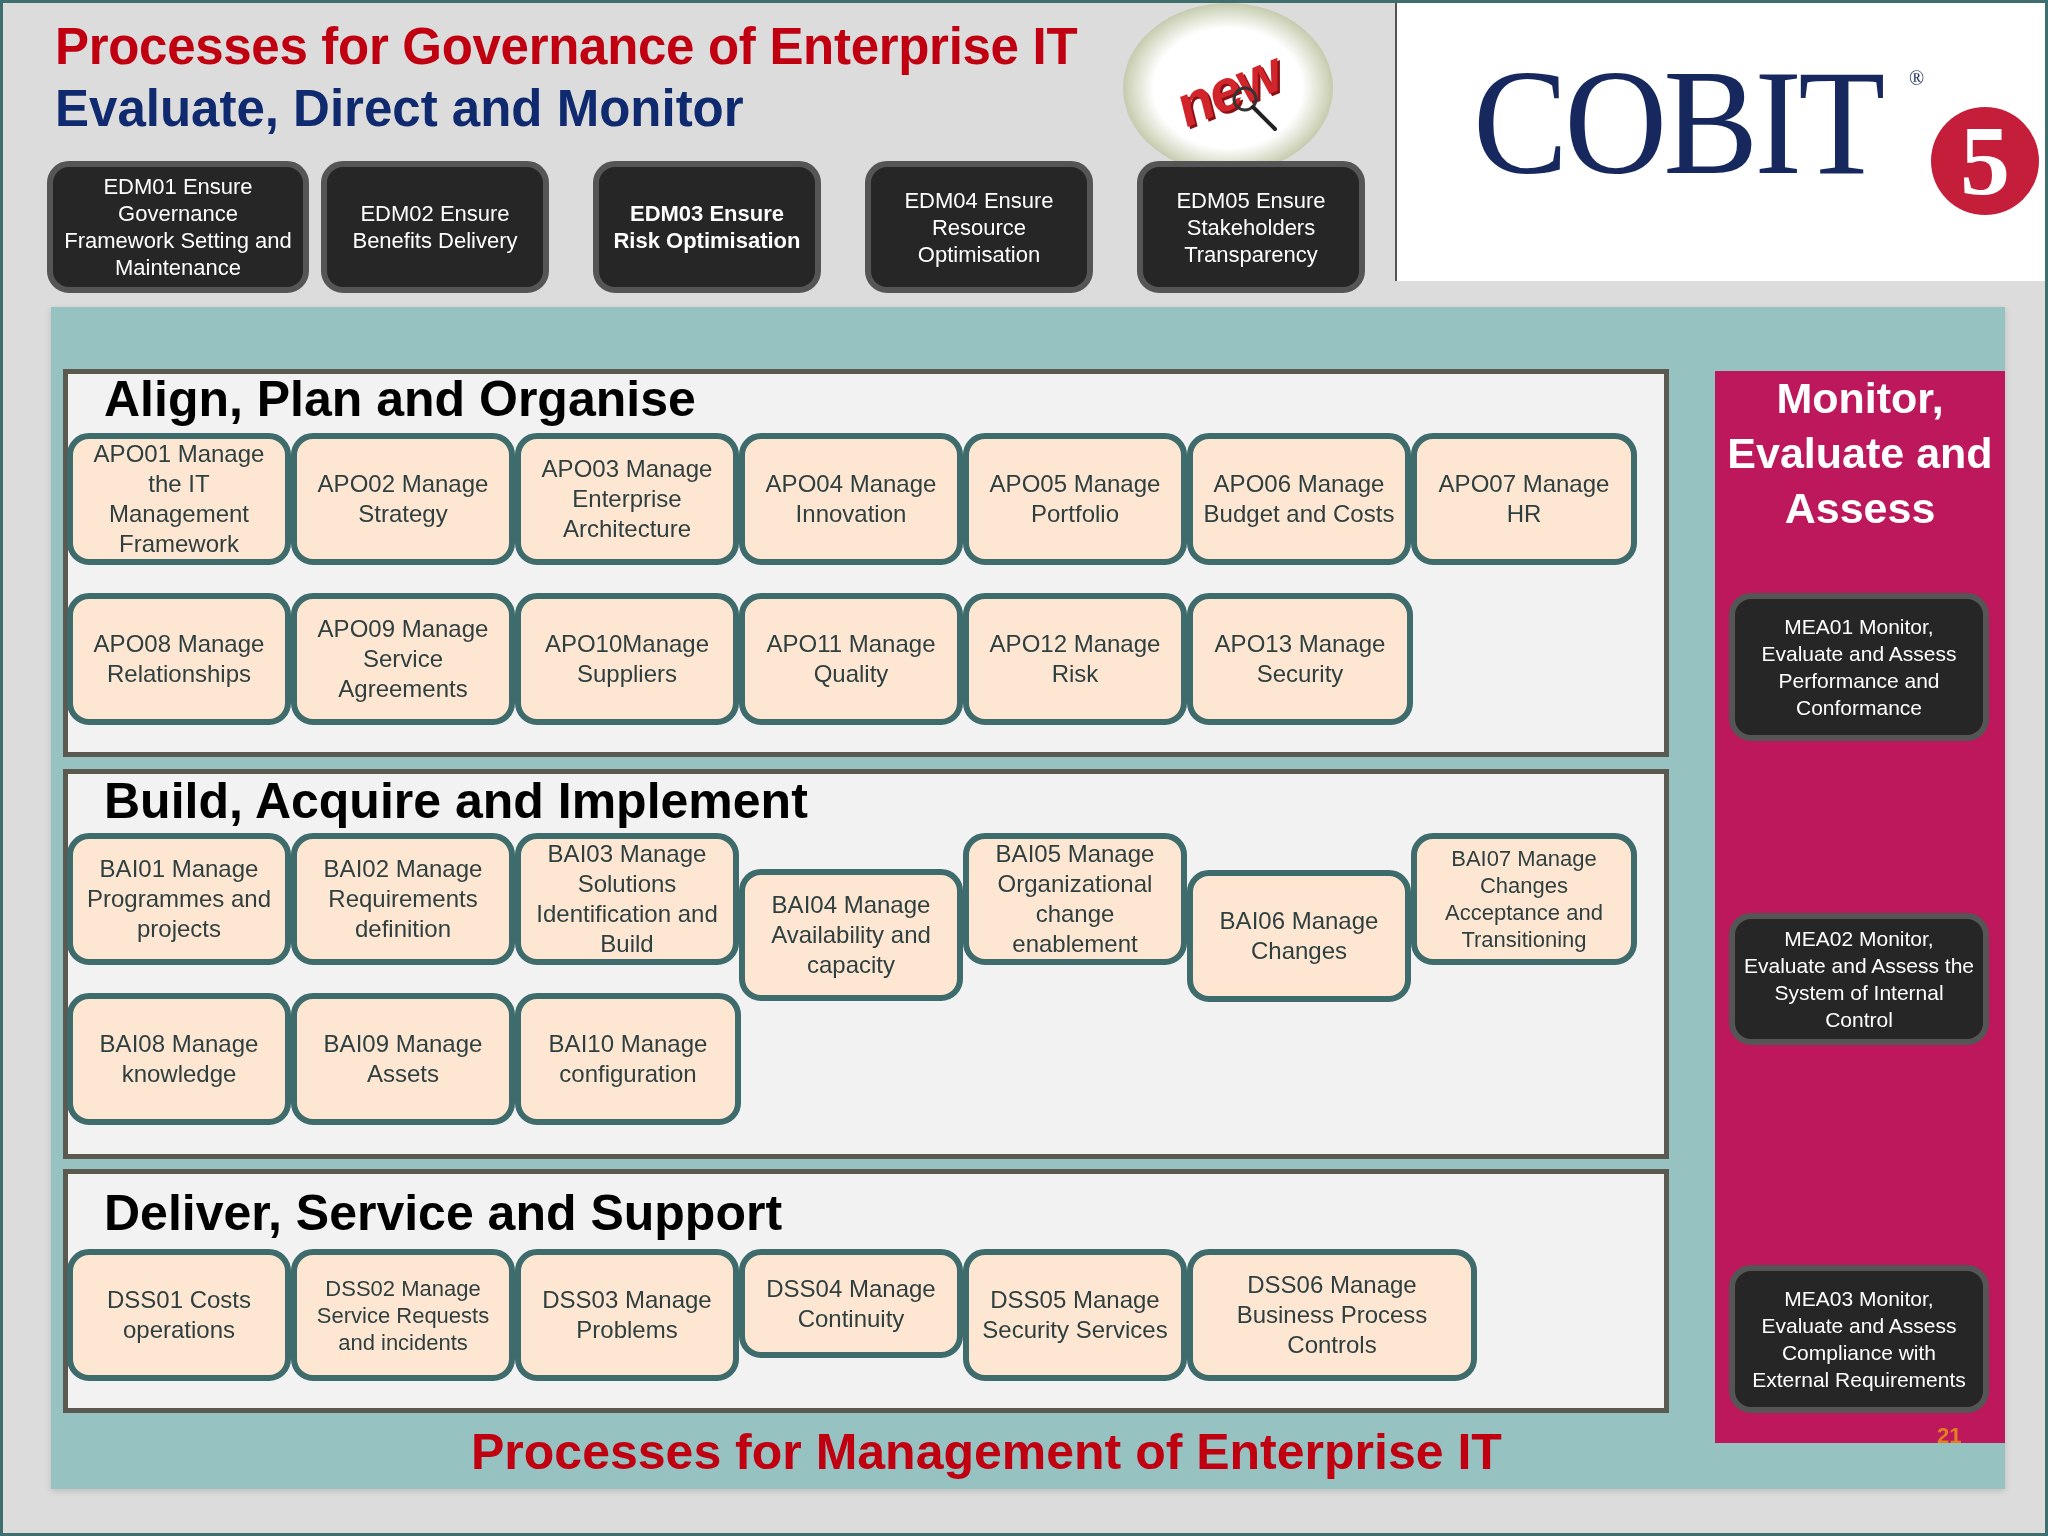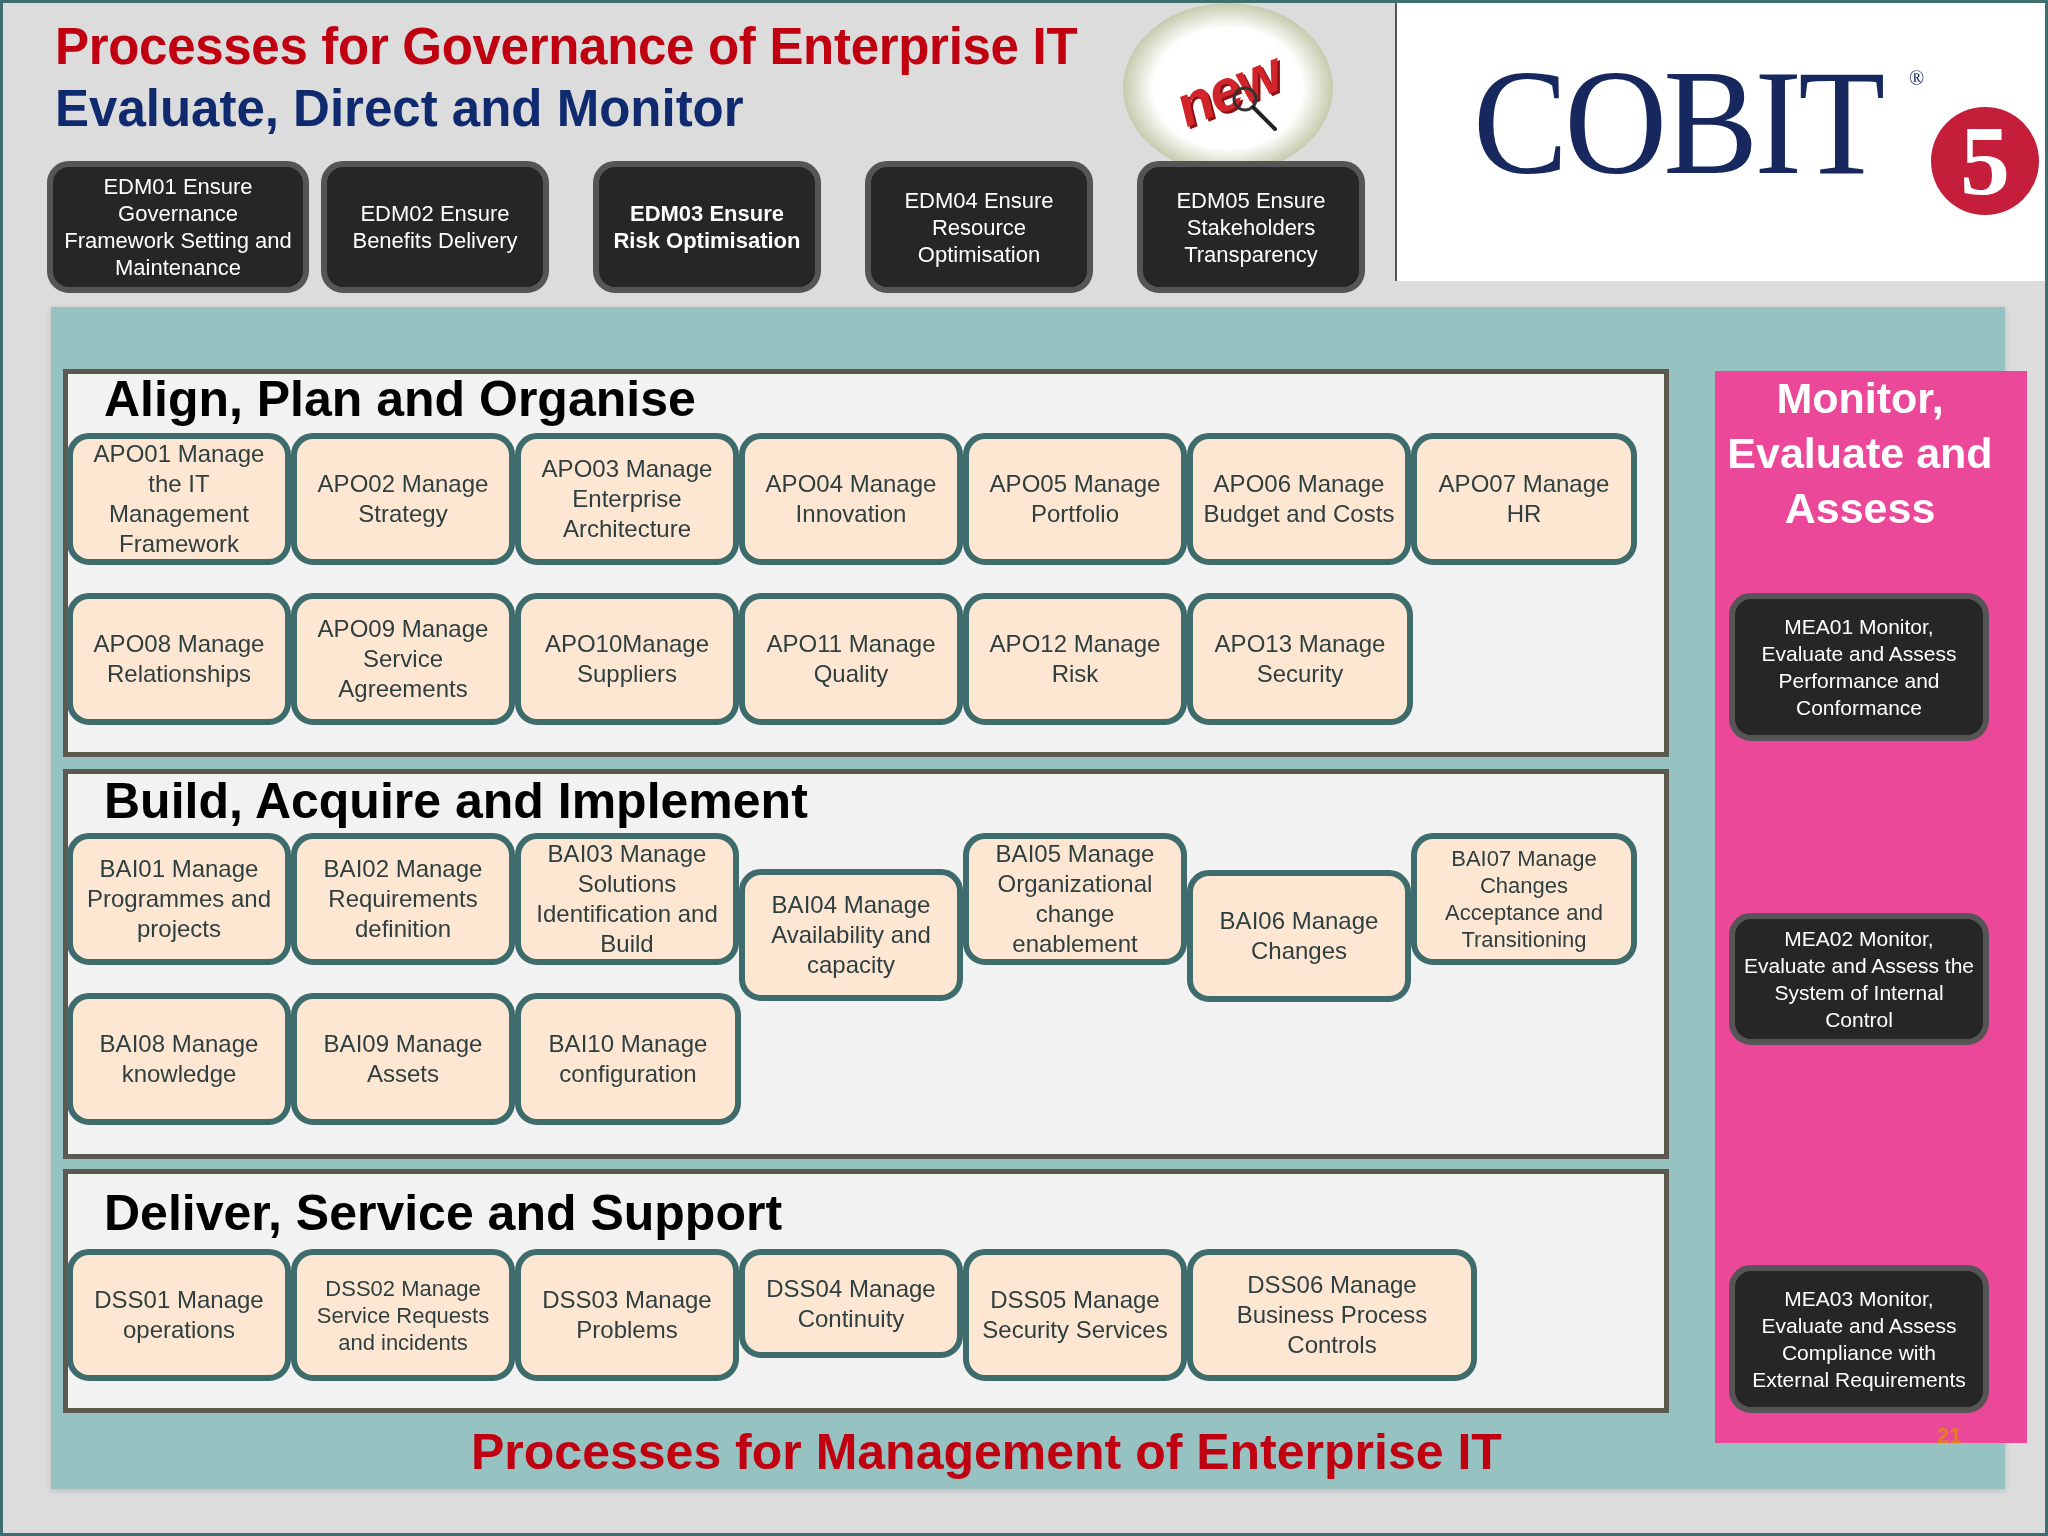--- a/index.html
+++ b/index.html
@@ -67,21 +67,21 @@
     border-radius: 22px;
     color: #2f3f3f;
     display: flex; align-items: center; justify-content: center;
     text-align: center;
     font-size: 24px; line-height: 30px;
     padding: 0 4px;
     overflow: visible;
   }
 
   
-  .mea-col { left: 1712px; top: 368px; width: 312px; height: 1072px; background: #ec4899; }
+  .mea-col { left: 1712px; top: 368px; width: 290px; height: 1072px; background: #be185d; }
   .mea-title { position: absolute; left: 0; top: 0; width: 290px; text-align: center; color: #ffffff; font-size: 43px; font-weight: bold; line-height: 55px; }
   .mea-box { font-size: 21px; line-height: 27px; }
 
   .footer-title { left: 468px; top: 1420px; font-size: 50px; font-weight: bold; color: #c00010; white-space: nowrap; }
   .page-num { left: 1934px; top: 1420px; font-size: 22px; color: #e08020; font-weight: bold; }
 </style>
 </head>
 <body>
 
 <div class="abs title-gov">Processes for Governance of Enterprise IT</div>
@@ -138,21 +138,21 @@
 <div class="proc-box" style="left:1184px;top:830px;width:224px;height:132px;margin-top:37px;">BAI06 Manage Changes</div>
 <div class="proc-box" style="left:1408px;top:830px;width:226px;height:132px;font-size:22px;line-height:27px;">BAI07 Manage Changes Acceptance and Transitioning</div>
 
 <div class="proc-box" style="left:64px;top:990px;width:224px;height:132px;">BAI08 Manage knowledge</div>
 <div class="proc-box" style="left:288px;top:990px;width:224px;height:132px;">BAI09 Manage Assets</div>
 <div class="proc-box" style="left:512px;top:990px;width:226px;height:132px;">BAI10 Manage configuration</div>
 
 <div class="domain-panel" style="left:60px;top:1166px;width:1606px;height:244px;">
   <div class="domain-title" style="top:10px;">Deliver, Service and Support</div>
 </div>
-<div class="proc-box" style="left:64px;top:1246px;width:224px;height:132px;">DSS01 Manage operations</div>
+<div class="proc-box" style="left:64px;top:1246px;width:224px;height:132px;">DSS01 Costs operations</div>
 <div class="proc-box" style="left:288px;top:1246px;width:224px;height:132px;font-size:22px;line-height:27px;">DSS02 Manage Service Requests and incidents</div>
 <div class="proc-box" style="left:512px;top:1246px;width:224px;height:132px;">DSS03 Manage Problems</div>
 <div class="proc-box" style="left:736px;top:1246px;width:224px;height:109px;">DSS04 Manage Continuity</div>
 <div class="proc-box" style="left:960px;top:1246px;width:224px;height:132px;">DSS05 Manage Security Services</div>
 <div class="proc-box" style="left:1184px;top:1246px;width:290px;height:132px;">DSS06 Manage Business Process Controls</div>
 
 <div class="abs mea-col">
   <div class="mea-title">Monitor, Evaluate and Assess</div>
 </div>
 <div class="dark-box mea-box" style="left:1726px;top:590px;width:260px;height:148px;">MEA01 Monitor, Evaluate and Assess Performance and Conformance</div>

